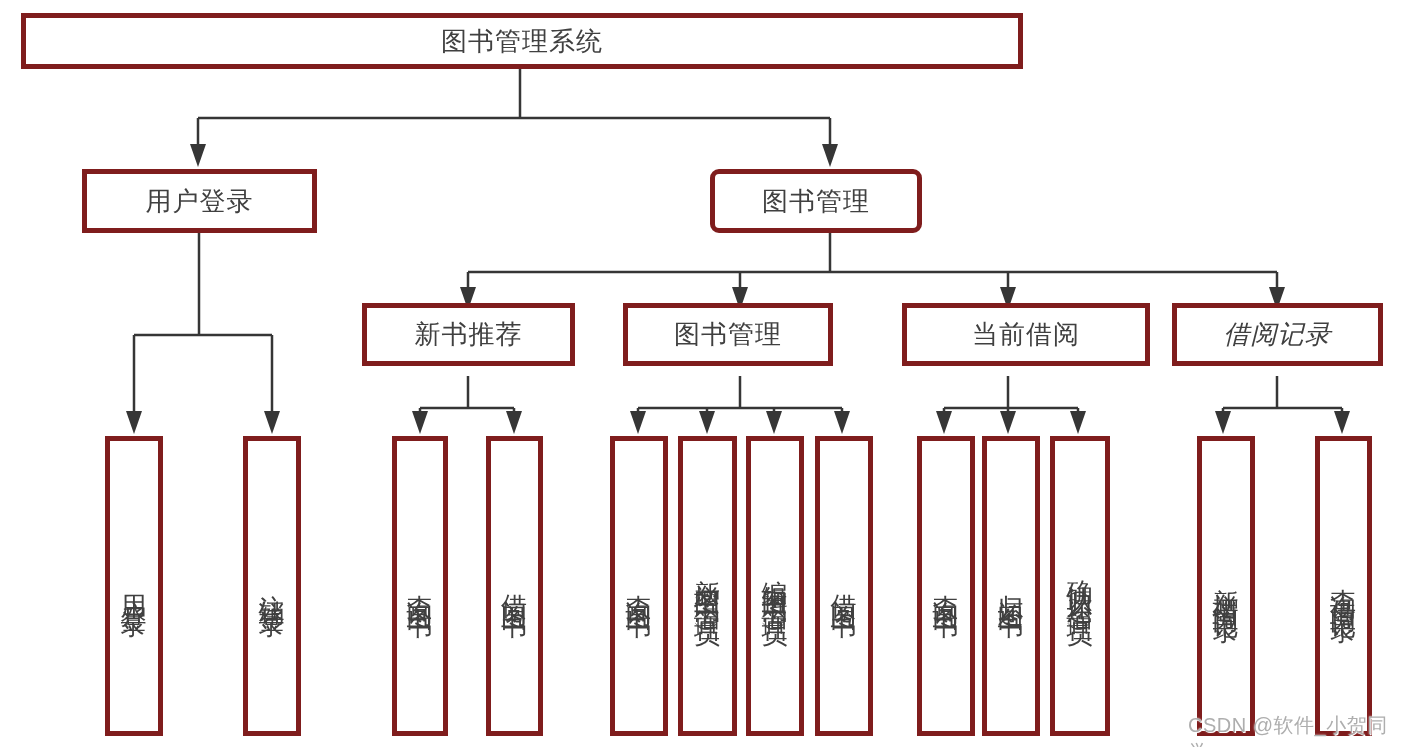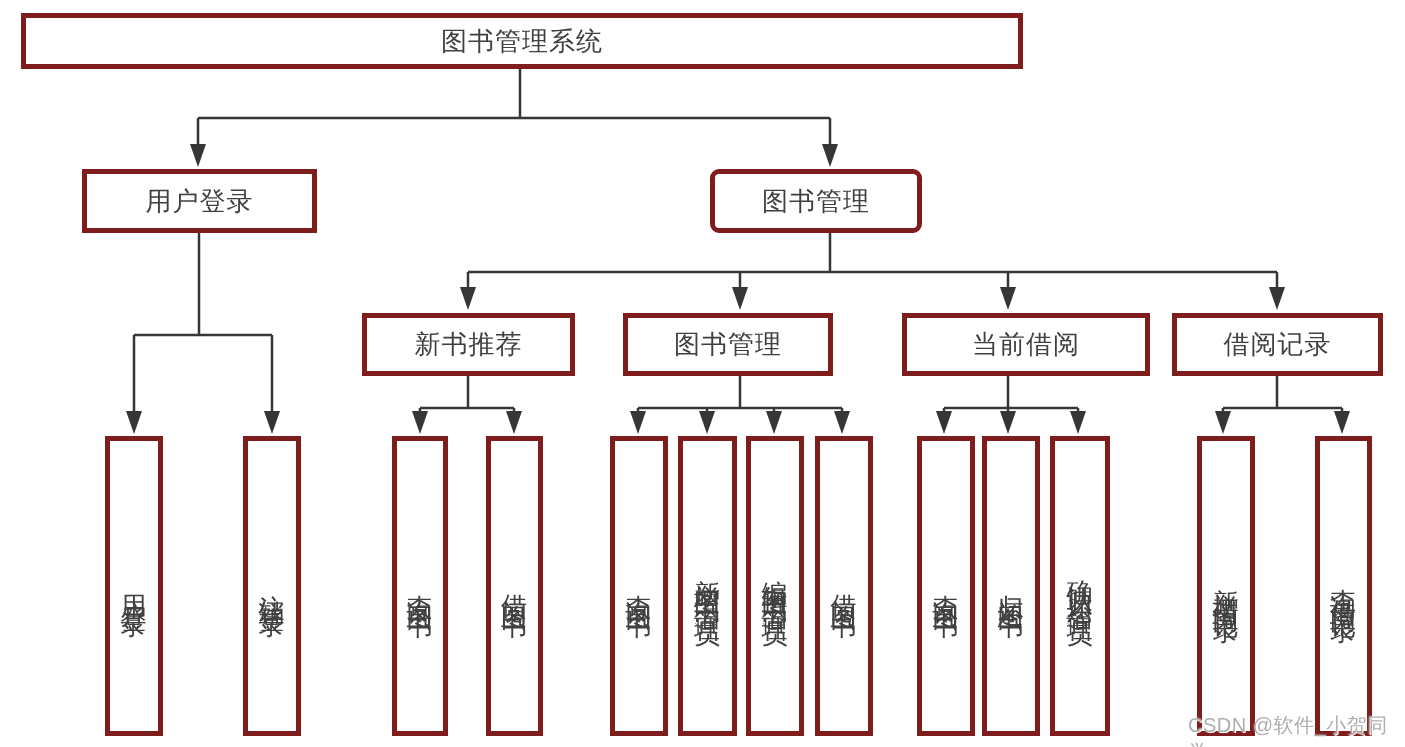--- a/index.html
+++ b/index.html
@@ -25,21 +25,21 @@
   }
   .node.h span{letter-spacing:1px;}
   .node.v span{
     writing-mode:vertical-rl;
     text-orientation:mixed;
     letter-spacing:6px;
     line-height:1;
   }
   
   .lvl2{top:169px;height:64px;}
-  .lvl3{top:313px;height:63px;}
+  .lvl3{top:303px;height:63px;}
   .leaf{top:436px;height:300px;}
   .watermark{
     position:absolute;
     left:1188px;top:712px;
     font-size:20px;
     color:#aeaeae;
     text-shadow:0 0 2px #ffffff,1px 1px 0 #ffffff;
     z-index:5;
     letter-spacing:0.5px;
   }
@@ -131,21 +131,21 @@
 
   <div class="node h lvl3" style="left:362px;width:213px;">
     <span>新书推荐</span>
   </div>
   <div class="node h lvl3" style="left:623px;width:210px;">
     <span>图书管理</span>
   </div>
   <div class="node h lvl3" style="left:902px;width:248px;">
     <span>当前借阅</span>
   </div>
-  <div class="node h lvl3" style="left:1172px;width:211px;">
+  <div class="node h lvl3" style="left:1172px;width:211px;font-style:italic;">
     <span>借阅记录</span>
   </div>
 
   <div class="node v leaf" style="left:105px;width:58px;">
     <span>用户登录</span>
   </div>
   <div class="node v leaf" style="left:243px;width:58px;">
     <span>注销登录</span>
   </div>
 

